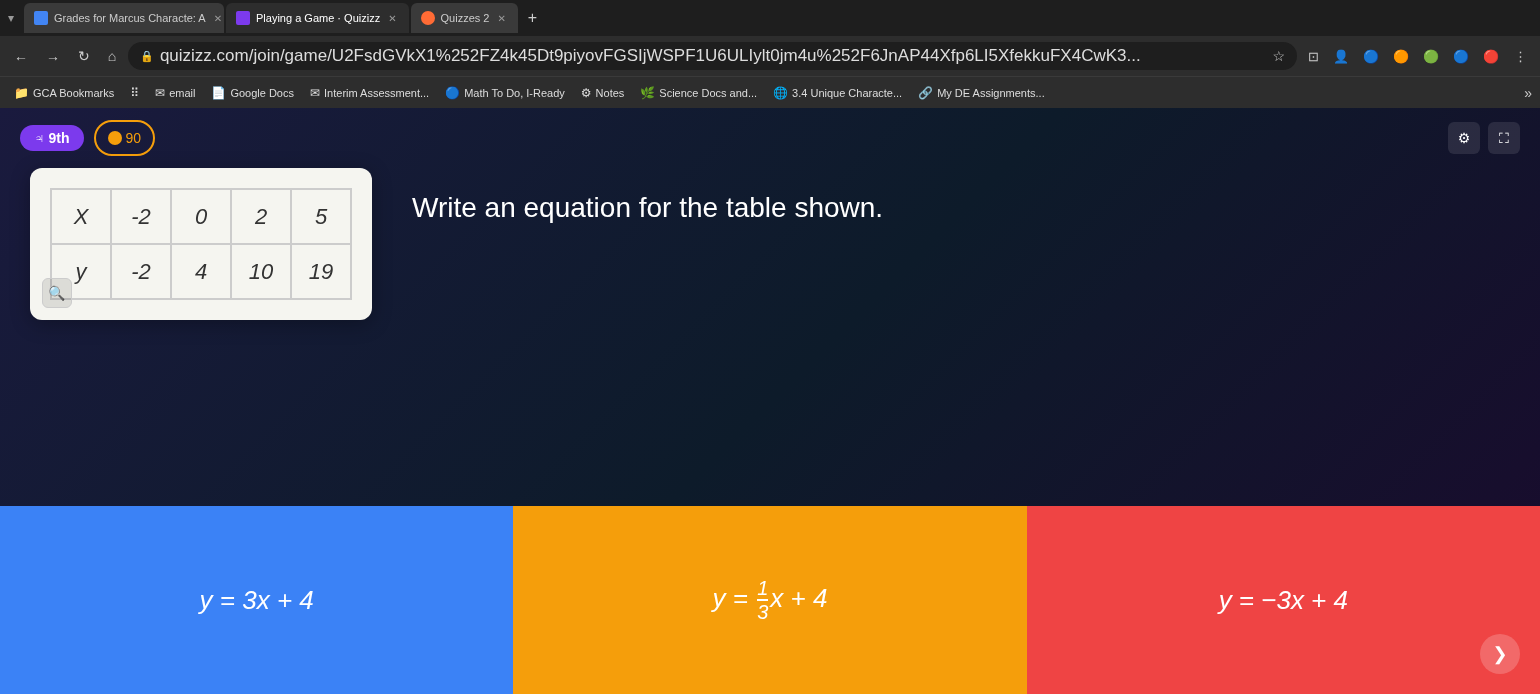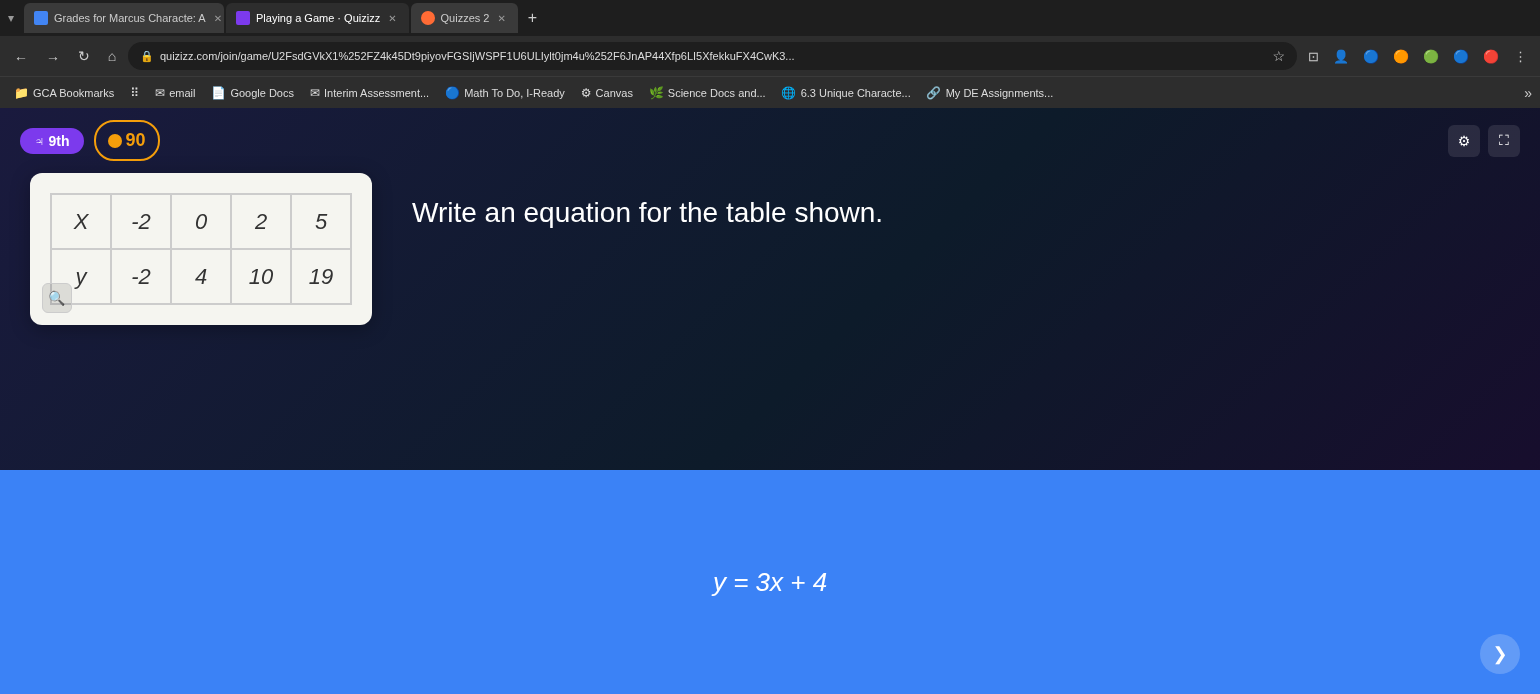--- a/index.html
+++ b/index.html
@@ -105,21 +105,21 @@
       padding: 0 12px;
       font-size: 11px;
       color: #ddd;
       gap: 6px;
     }
     .url-text {
       flex: 1;
       overflow: hidden;
       text-overflow: ellipsis;
       white-space: nowrap;
-      font-size: 11px;
+      font-size: 17px;
       color: #ddd;
     }
     .star-icon { color: #ccc; font-size: 14px; }
     .browser-actions {
       display: flex;
       align-items: center;
       gap: 4px;
     }
     .browser-action-btn {
       color: #ccc;
@@ -184,22 +184,22 @@
       display: flex;
       align-items: center;
       gap: 4px;
     }
     .score-badge {
       background: transparent;
       border: 2px solid #f59e0b;
       color: #f59e0b;
       padding: 8px 12px;
       border-radius: 20px;
-      font-size: 18px;
-      font-weight: bold;
+      font-size: 14px;
+      font-weight: normal;
       display: flex;
       align-items: center;
       gap: 4px;
     }
     .score-circle {
       width: 14px;
       height: 14px;
       border-radius: 50%;
       background: #f59e0b;
       display: flex;
@@ -289,21 +289,21 @@
       color: white;
       font-size: 28px;
       font-weight: 500;
       line-height: 1.4;
     }
 
     
     .answer-options {
       display: flex;
       width: 100%;
-      height: 224px;
+      height: 188px;
       position: absolute;
       bottom: 0;
       left: 0;
     }
     .answer-option {
       flex: 1;
       display: flex;
       align-items: center;
       justify-content: center;
       cursor: pointer;
@@ -438,29 +438,29 @@
     <div class="bookmark-item">
       <span class="bookmark-icon">✉</span>
       <span>Interim Assessment...</span>
     </div>
     <div class="bookmark-item">
       <span class="bookmark-icon">🔵</span>
       <span>Math To Do, I-Ready</span>
     </div>
     <div class="bookmark-item">
       <span class="bookmark-icon">⚙</span>
-      <span>Canvas</span>
+      <span>Notes</span>
     </div>
     <div class="bookmark-item">
       <span class="bookmark-icon">🌿</span>
       <span>Science Docs and...</span>
     </div>
     <div class="bookmark-item">
       <span class="bookmark-icon">🌐</span>
-      <span>6.3 Unique Characte...</span>
+      <span>3.4 Unique Characte...</span>
     </div>
     <div class="bookmark-item">
       <span class="bookmark-icon">🔗</span>
       <span>My DE Assignments...</span>
     </div>
     <span style="margin-left:auto;color:#ccc;cursor:pointer;font-size:14px;">»</span>
   </div>
 </div>
 
 <div class="quiz-area">
@@ -519,21 +519,34 @@
 
   <div class="answer-options">
 
     <div class="answer-option blue">
       <div class="answer-formula">
         <i>y</i> = 3x + 4
       </div>
     </div>
 
 
-
+    <div class="answer-option orange">
+      <div class="answer-formula">
+        <i>y</i> = <span class="fraction">
+            <span class="numerator">1</span>
+            <span class="denominator">3</span>
+          </span>x + 4
+      </div>
+    </div>
+
+    <div class="answer-option red">
+      <div class="answer-formula">
+        <i>y</i> = −3x + 4
+      </div>
+    </div>
 
   </div>
 
   <div class="nav-arrow">
     <span>❯</span>
   </div>
 
 </div>
 
 </body></html>

